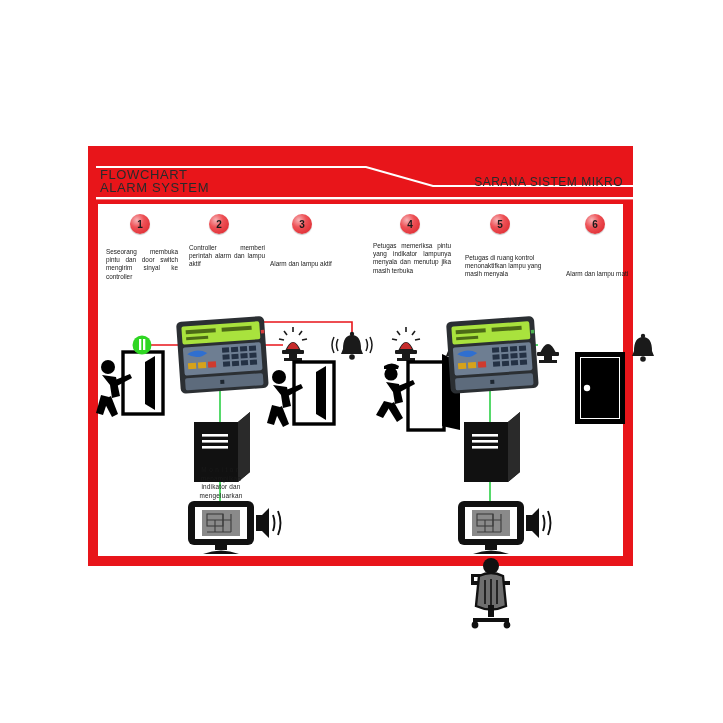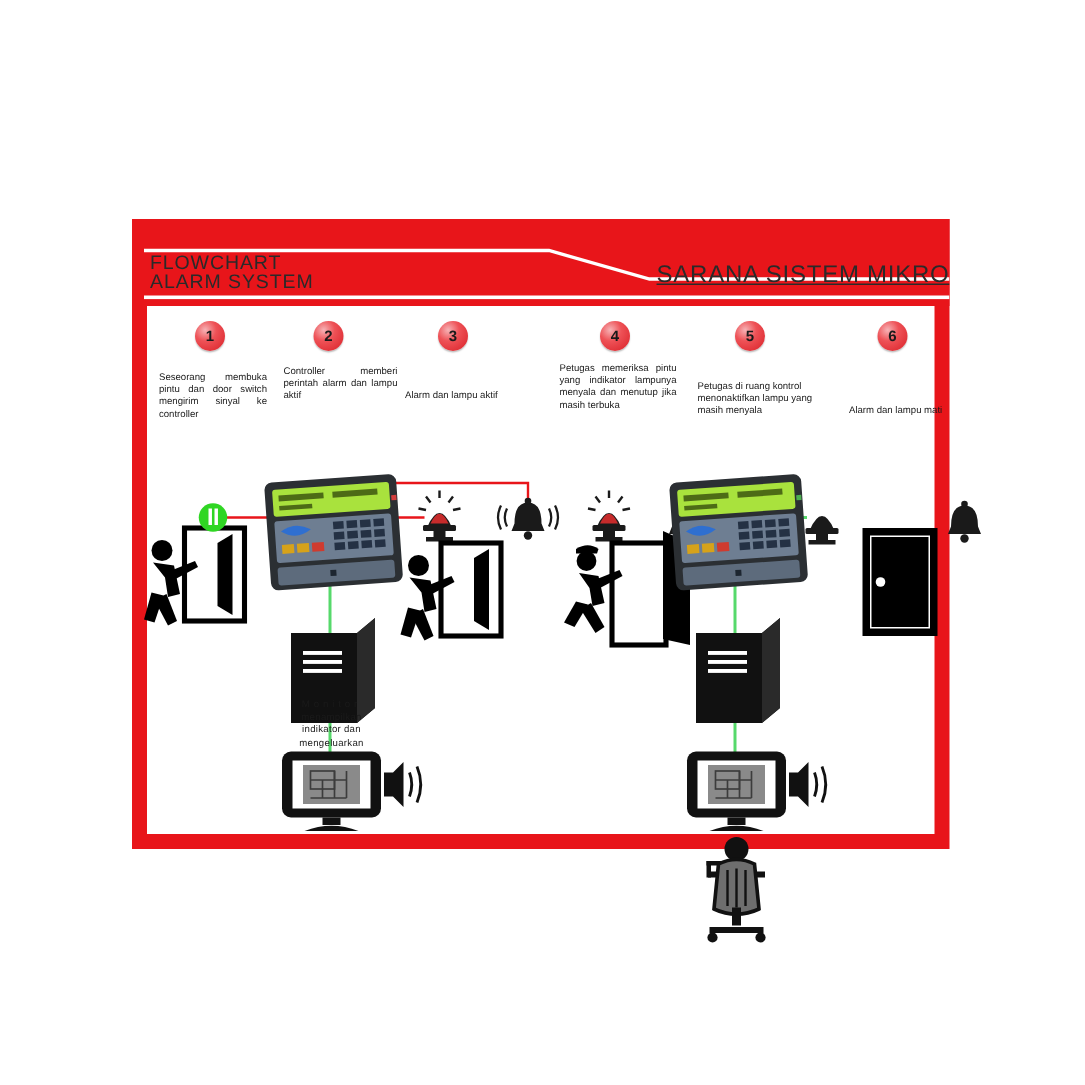--- a/index.html
+++ b/index.html
@@ -18,22 +18,22 @@
     position:absolute;left:0;top:0;width:100%;height:58px;
     background:#e8151a;overflow:hidden;
   }
   #header svg{position:absolute;left:0;top:0;}
   #title{
     position:absolute;left:12px;top:23px;
     color:#2a2a2a;font-size:13px;line-height:12.5px;letter-spacing:.6px;
     white-space:pre-line;
   }
   #brand{
-    position:absolute;right:0;top:29px;
-    color:#2a2a2a;font-size:16px;letter-spacing:.5px;text-decoration:underline;
+    position:absolute;right:10px;top:29px;
+    color:#2a2a2a;font-size:12px;letter-spacing:.5px;
   }
   
   #stage{
     position:absolute;left:10px;top:58px;right:10px;bottom:10px;
     background:#ffffff;
   }
   .num{
     position:absolute;top:10px;width:20px;height:20px;border-radius:50%;
     background:radial-gradient(circle at 34% 30%,#f6b3b6 0%,#ee5257 38%,#d91f26 100%);
     box-shadow:0 1px 1px rgba(0,0,0,.25);

